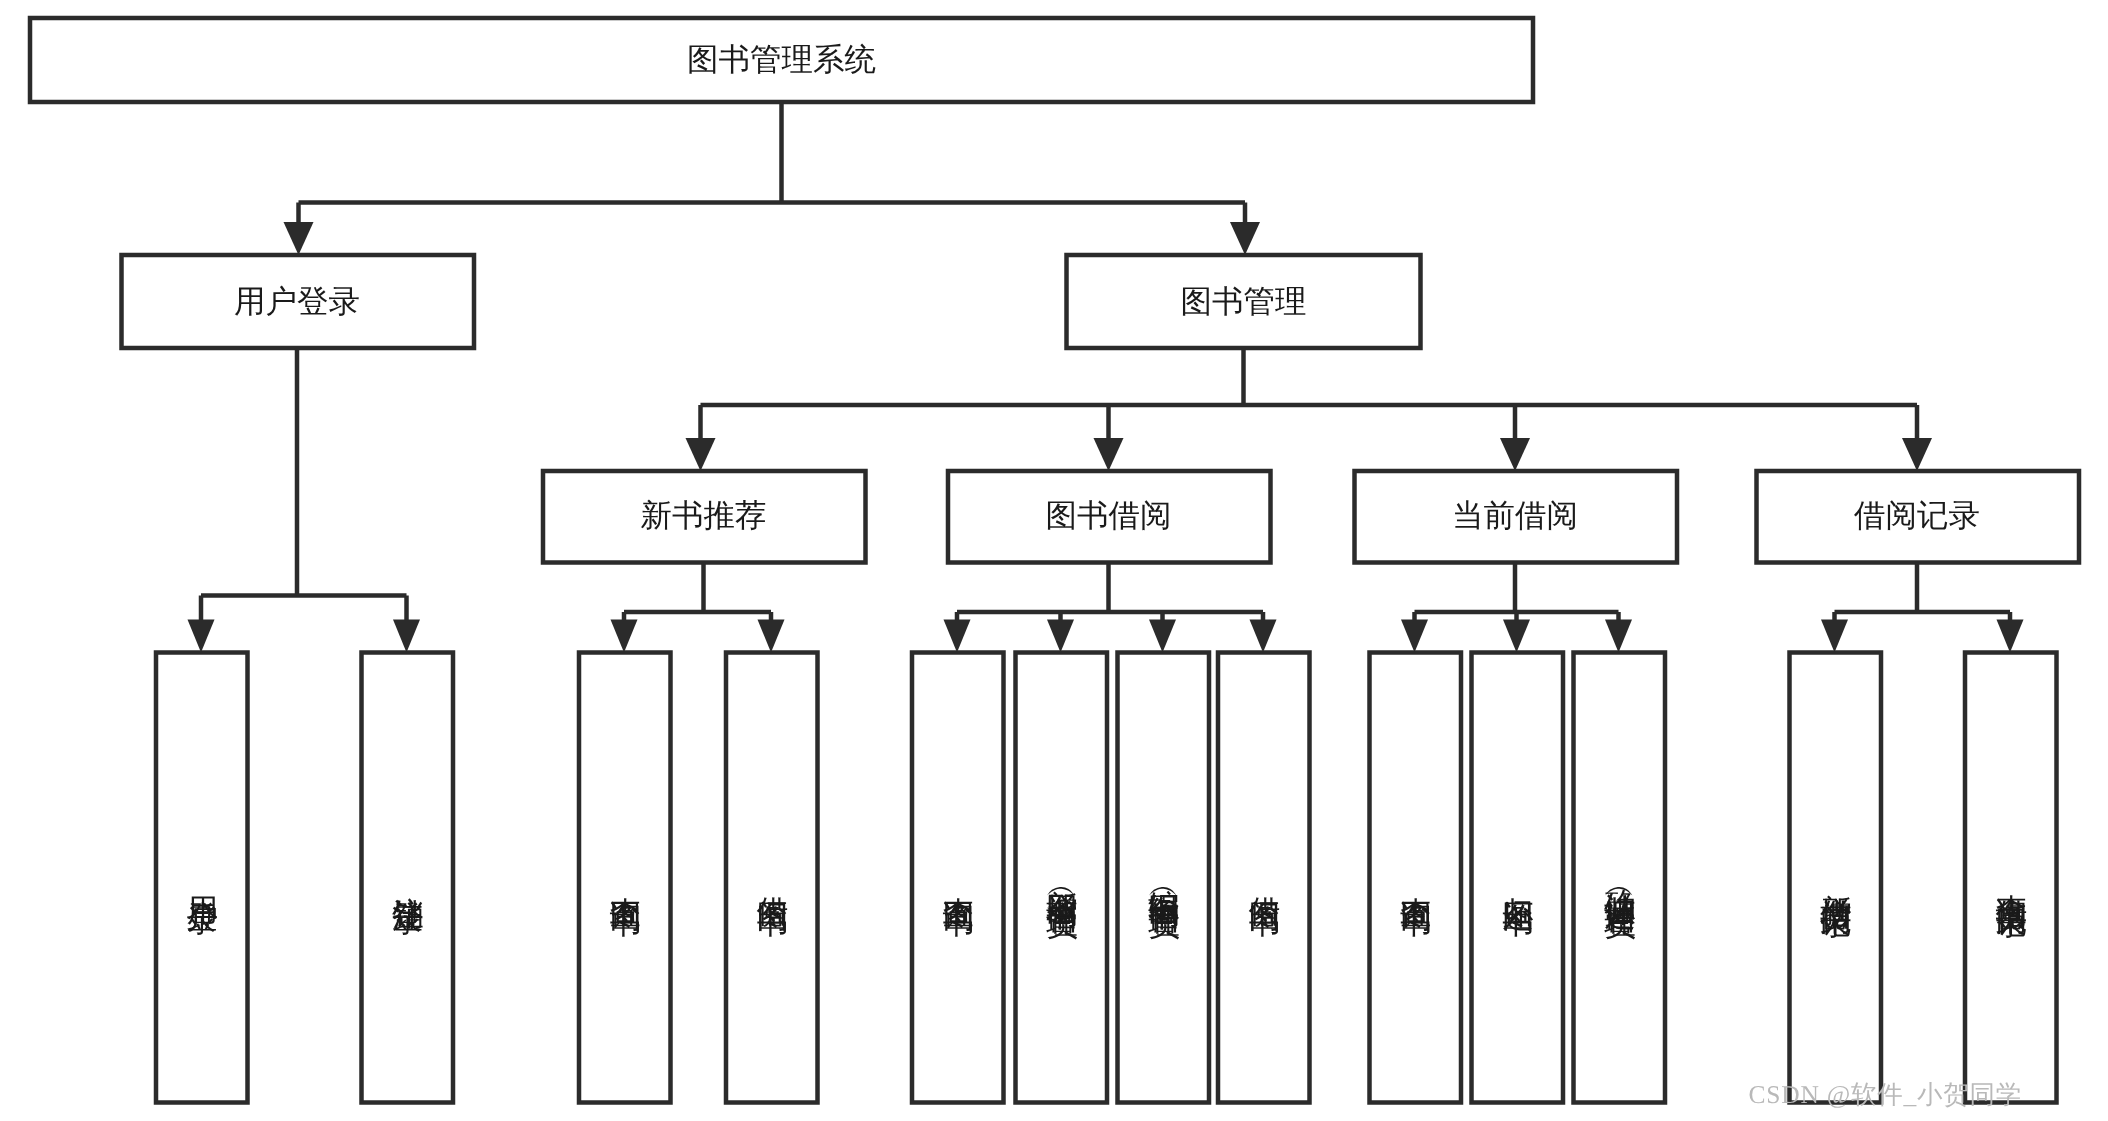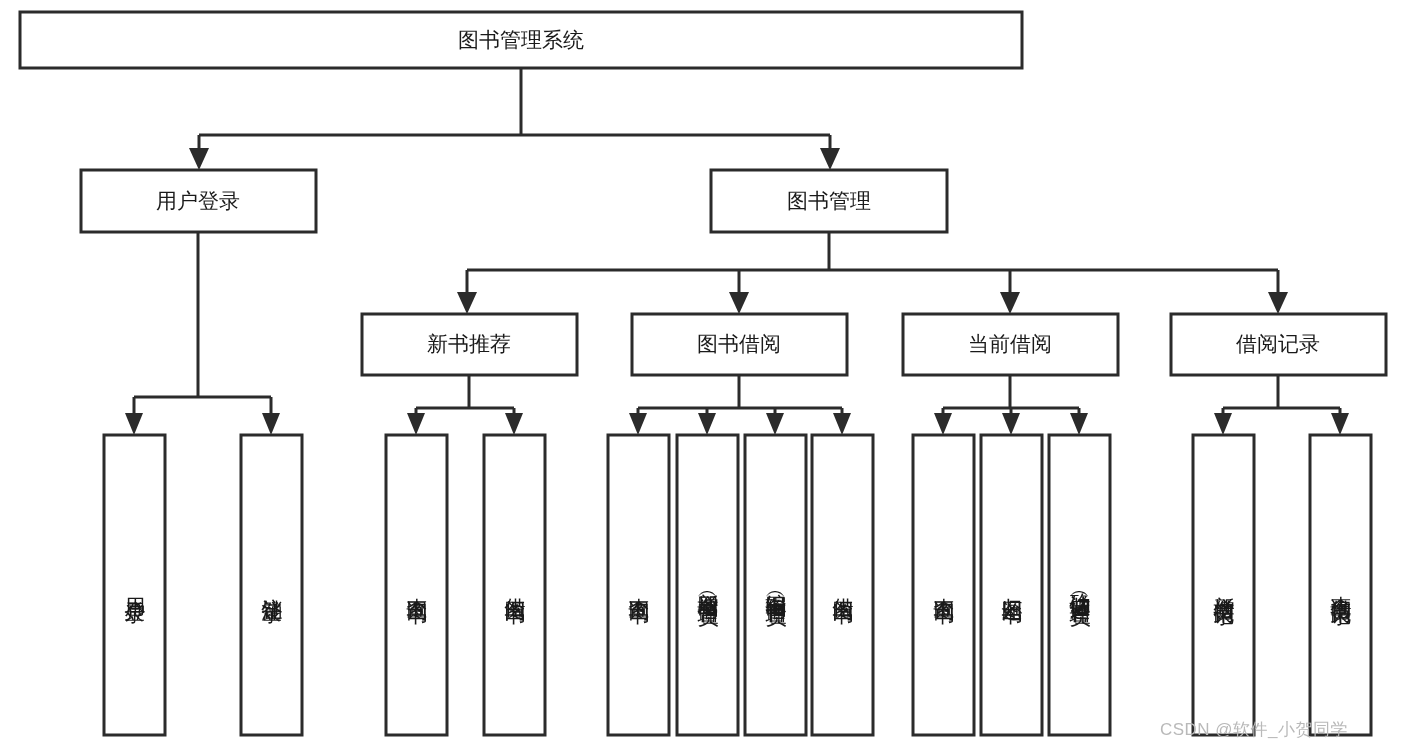--- a/index.html
+++ b/index.html
@@ -61,21 +61,21 @@
     display: flex;
     align-items: center;
     justify-content: center;
     white-space: nowrap;
     pointer-events: none;
   }
   .watermark {
     position: absolute;
     right: 8px;
     bottom: 6px;
-    font-family: Liberation Sans, sans-serif;
+    font-family: Liberation Serif, serif;
     font-size: 17px;
     color: #b9b9b9;
     white-space: nowrap;
     letter-spacing: 0.5px;
   }
 </style>
 </head>
 <body>
 
 <div id="diagram-root">

